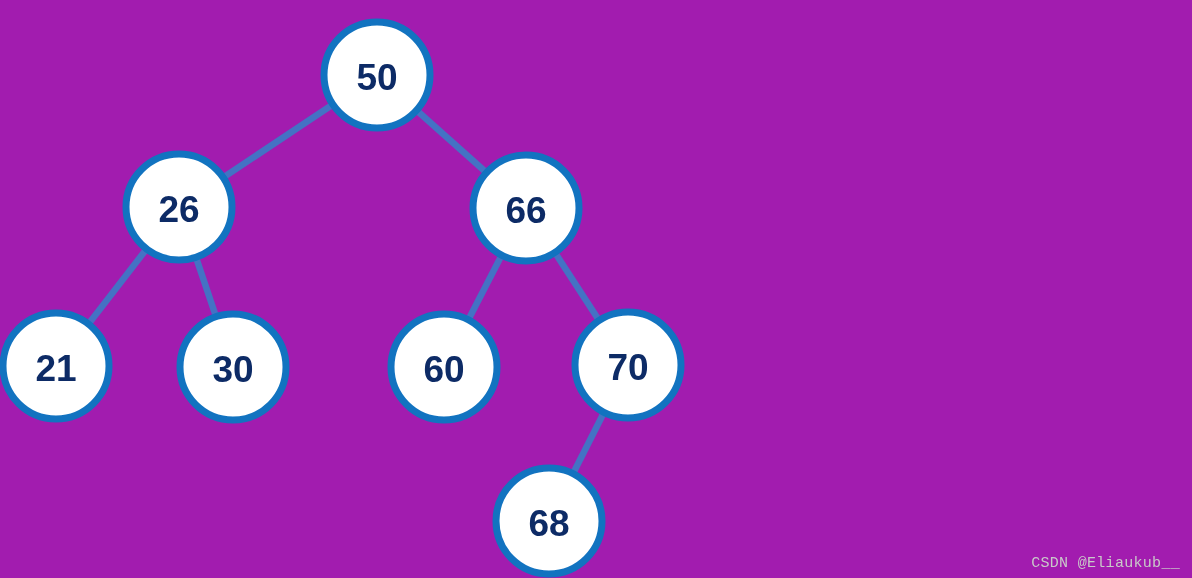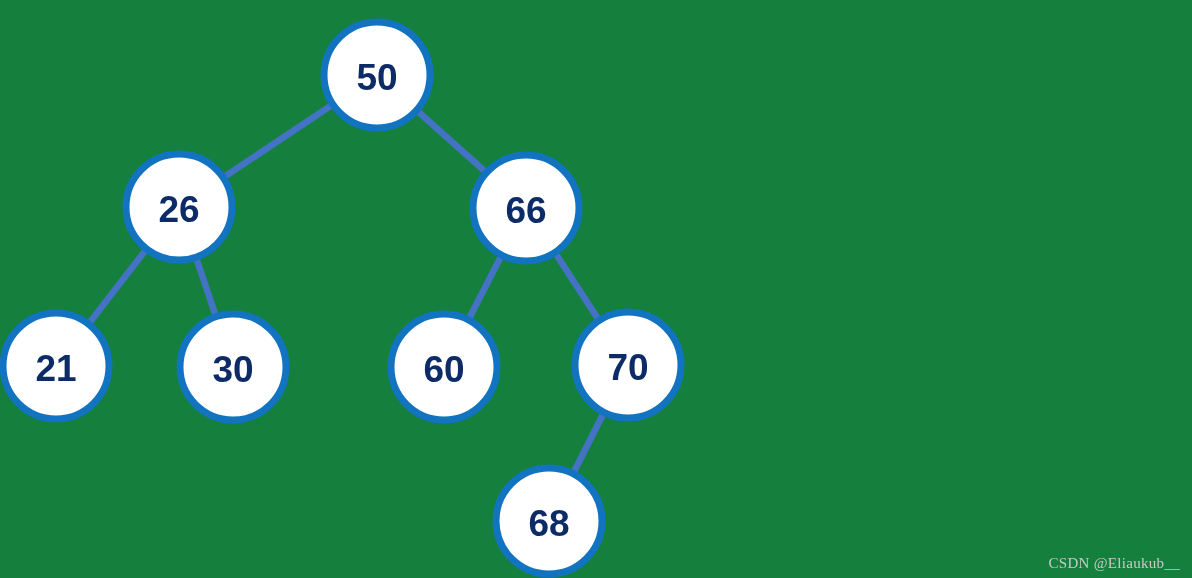--- a/index.html
+++ b/index.html
@@ -8,40 +8,40 @@
     background: #000000;
     width: 1192px;
     height: 578px;
     overflow: hidden;
     font-family: "Liberation Sans", sans-serif;
   }
   .canvas {
     position: relative;
     width: 1192px;
     height: 578px;
-    background: #15803d;
+    background: #a21caf;
   }
   svg.tree {
     position: absolute;
     left: 0;
     top: 0;
   }
   svg.tree text {
     font-family: "Liberation Sans", sans-serif;
     font-weight: 600;
     font-size: 37px;
   }
   .watermark {
     position: absolute;
     right: 12px;
     bottom: 6px;
     font-size: 15px;
     letter-spacing: 0.3px;
     color: #c9c9c9;
-    font-family: Liberation Serif, serif;
+    font-family: Liberation Mono, monospace;
   }
 </style>
 </head>
 <body>
 
 <div class="canvas">
   <svg class="tree" width="1192" height="578" viewBox="0 0 1192 578">
       <line x1="377" y1="75" x2="179" y2="207" stroke="#4472c4" stroke-width="6.5"></line>
       <line x1="377" y1="75" x2="526" y2="208" stroke="#4472c4" stroke-width="6.5"></line>
       <line x1="179" y1="207" x2="56" y2="366" stroke="#4472c4" stroke-width="6.5"></line>

